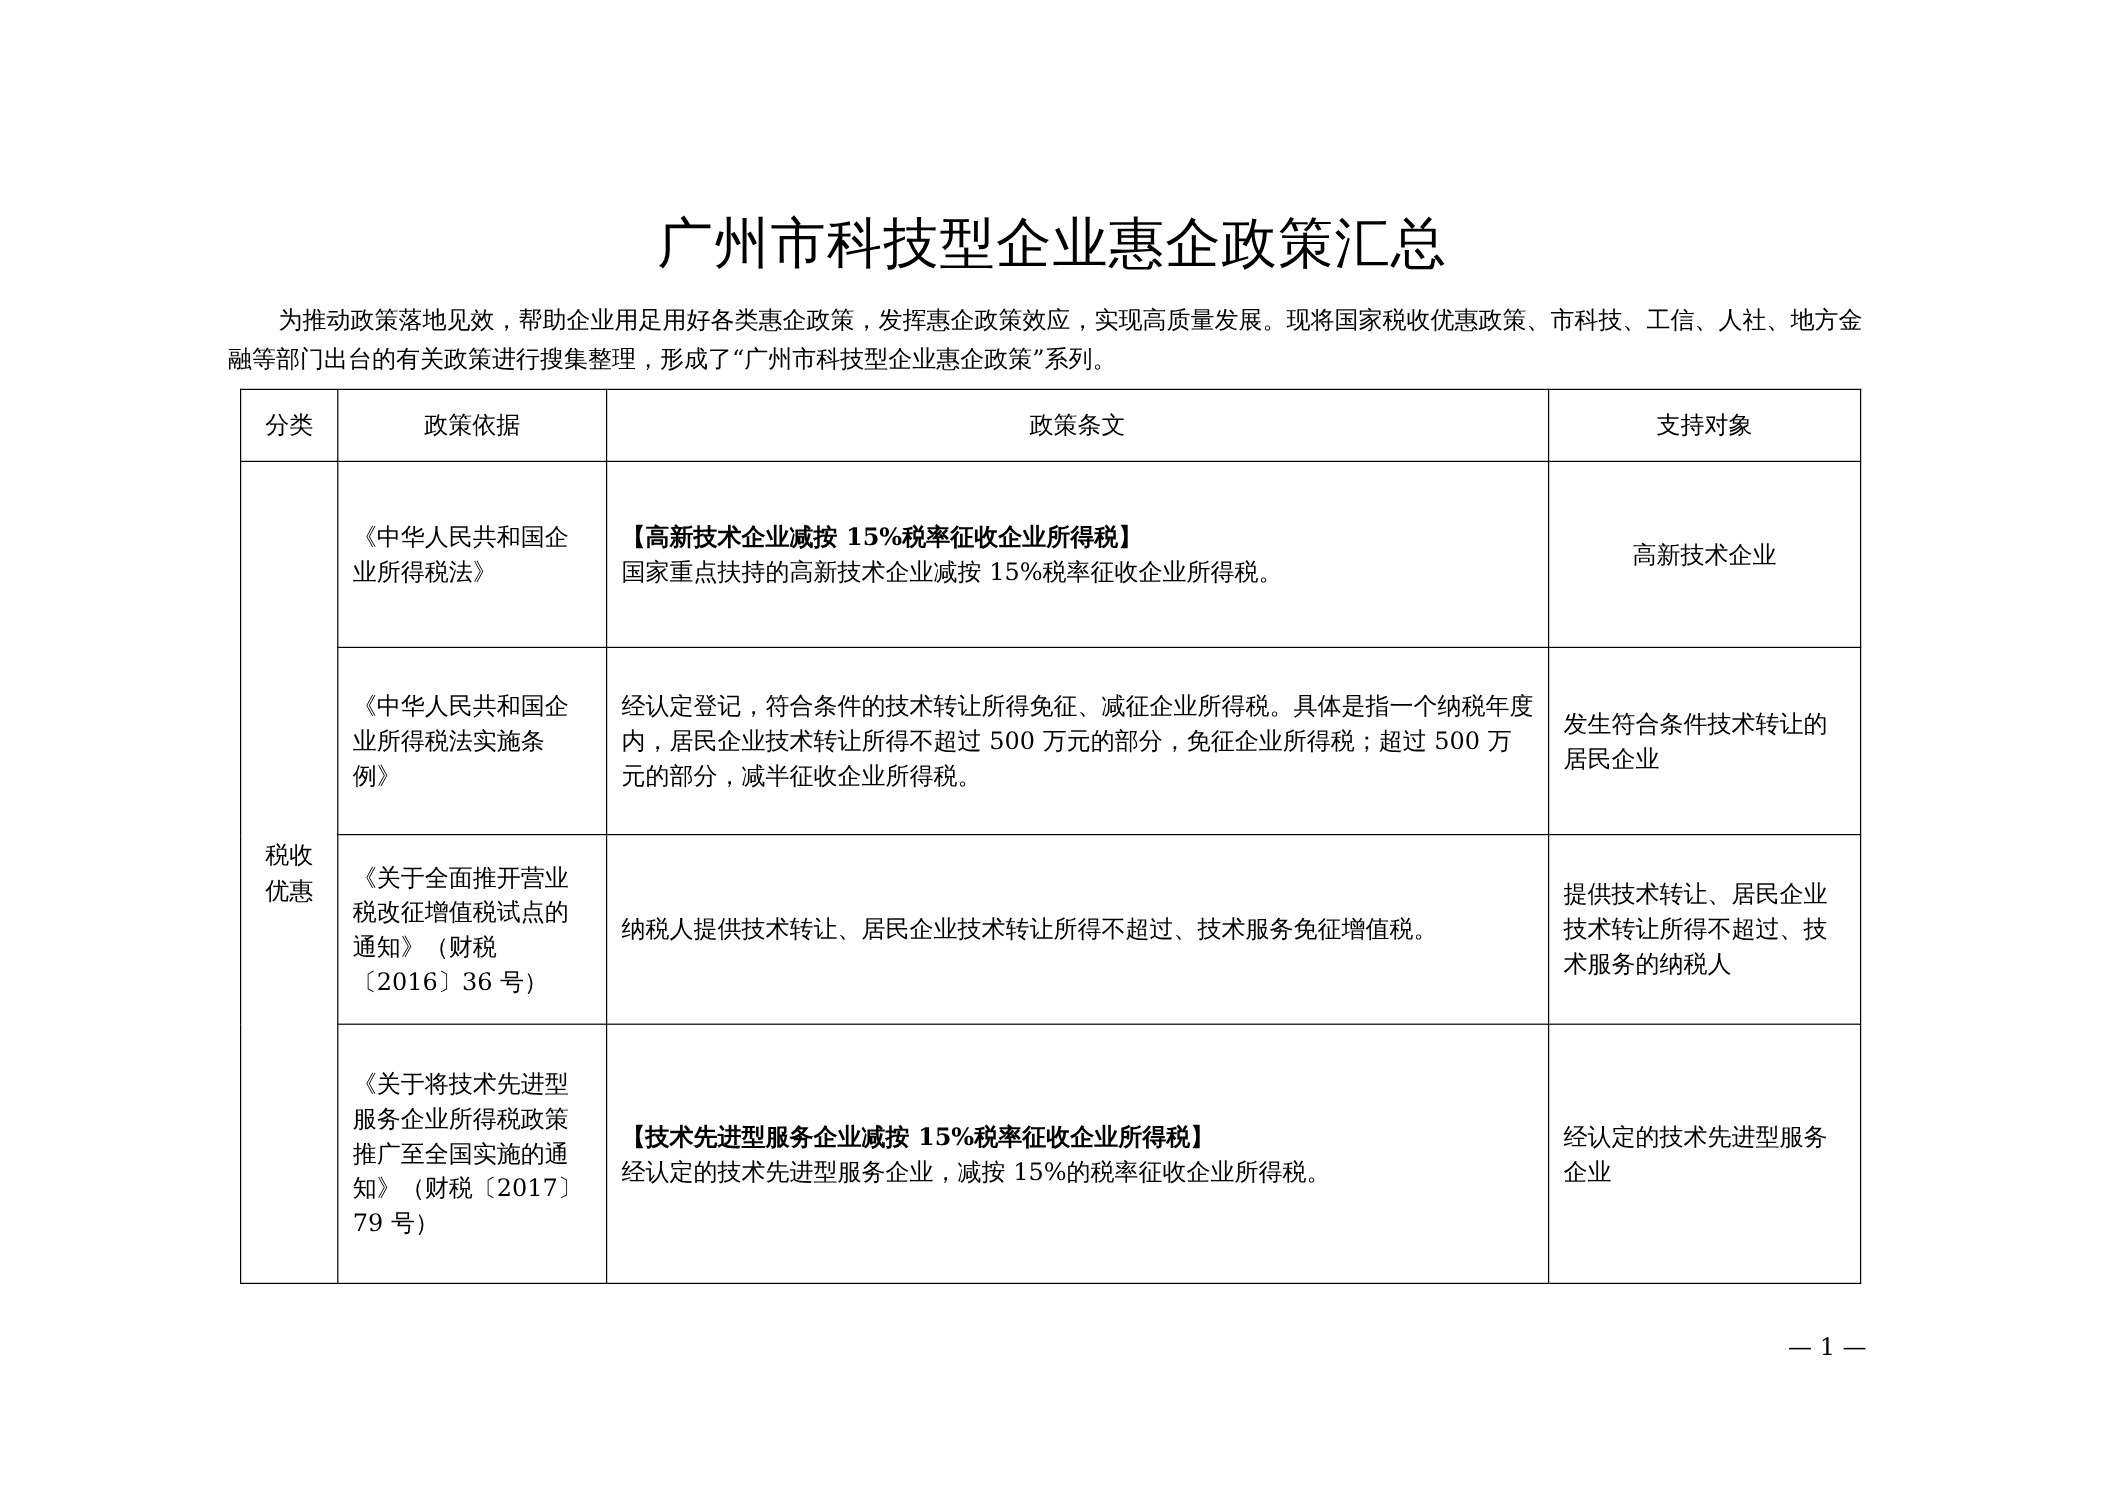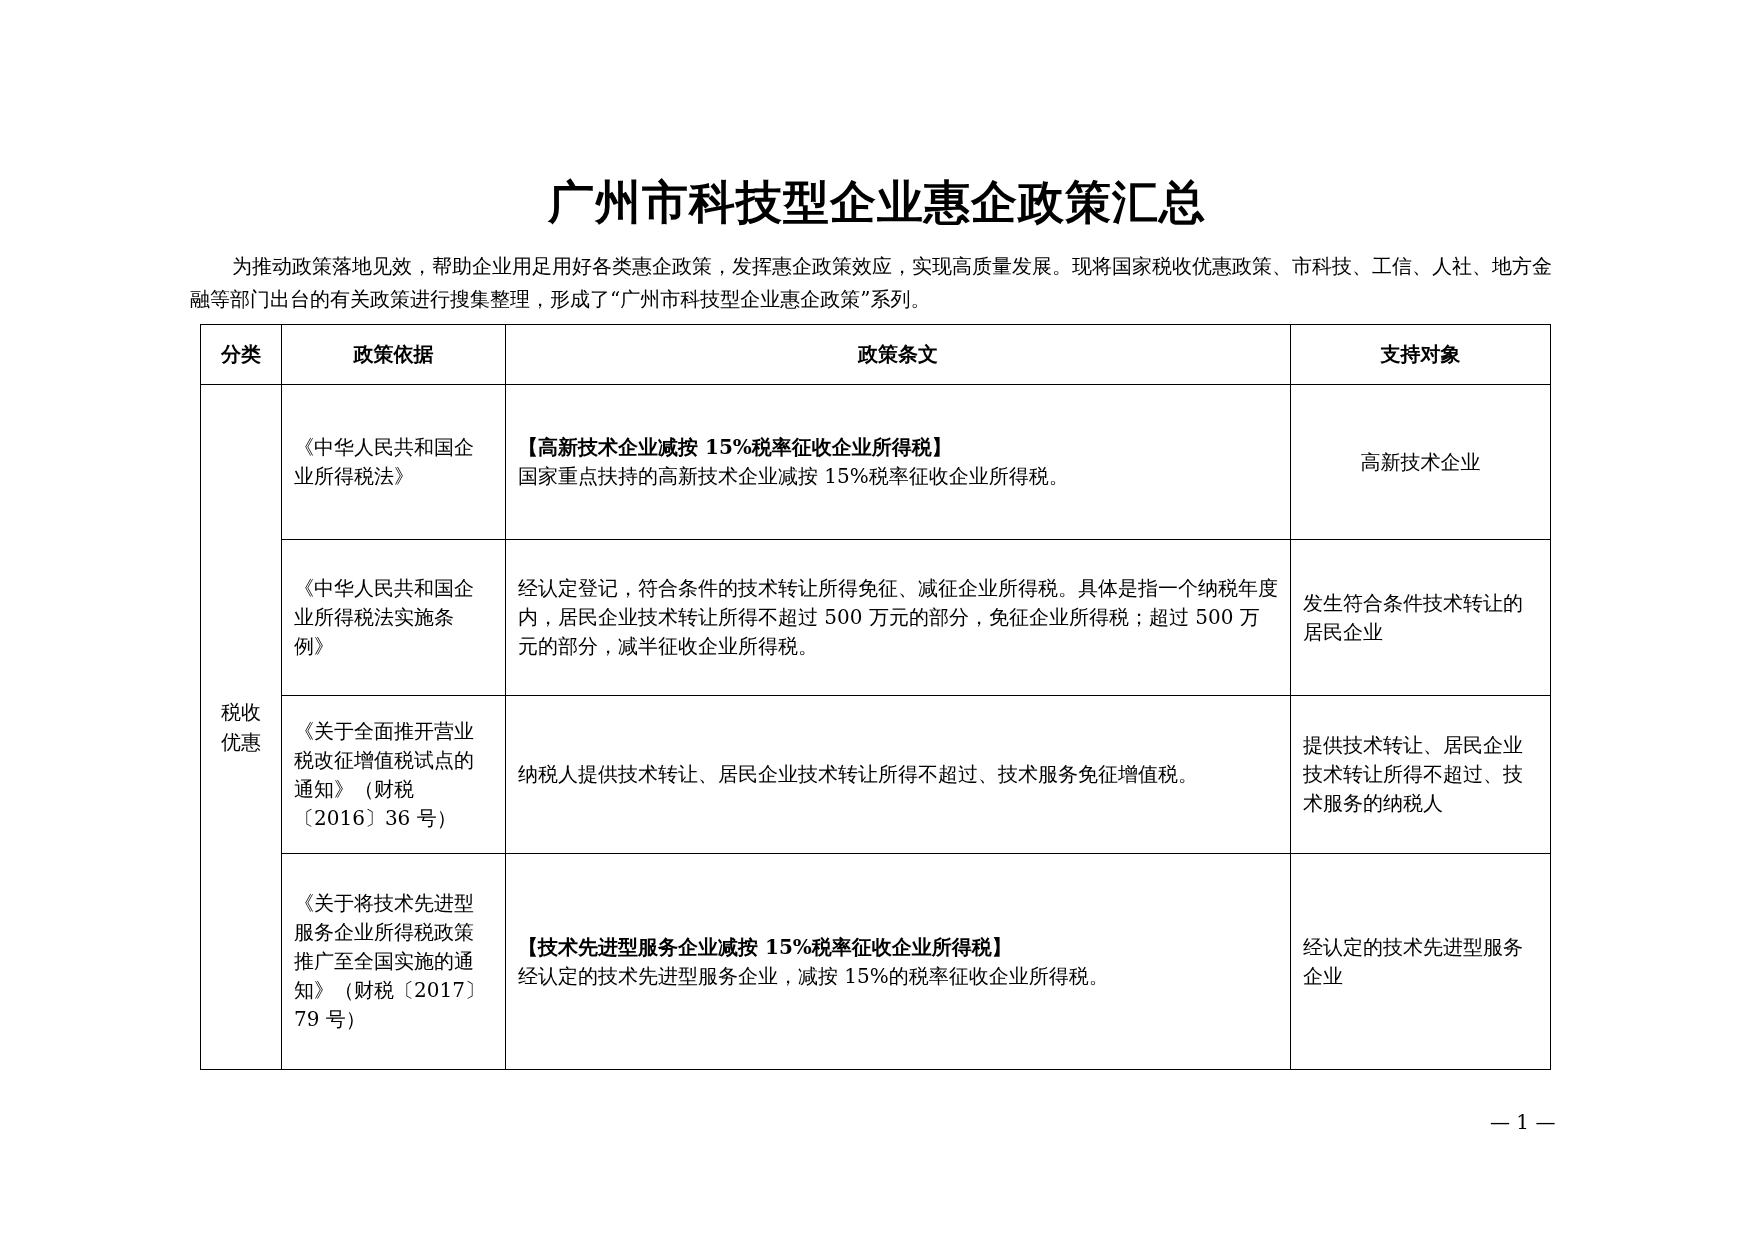--- a/index.html
+++ b/index.html
@@ -1,27 +1,27 @@
 <!DOCTYPE html>
 <html><head>
 <meta charset="utf-8">
 <style>
   html, body { margin: 0; padding: 0; background: #ffffff; }
   body { width: 1754px; height: 1240px; position: relative; overflow: hidden;
          font-family: "DejaVu Serif", "Liberation Serif", serif; color: #000; }
   .title { position: absolute; left: 0; top: 172px; width: 1754px; text-align: center;
-           font-size: 46px; font-weight: bold; letter-spacing: 1px;
+           font-size: 46px; font-weight: normal; letter-spacing: 1px;
            font-family: "DejaVu Serif", serif; }
   .intro { position: absolute; left: 190px; top: 250px; width: 1370px;
            font-size: 20px; line-height: 33px; text-indent: 42px; }
   table.policy { position: absolute; left: 200px; top: 324px; width: 1350px;
                  border-collapse: collapse; table-layout: fixed; }
   table.policy td, table.policy th { border: 1.5px solid #000; font-size: 20px; line-height: 29px;
                  vertical-align: middle; padding: 0 12px; font-weight: normal; }
-  table.policy th { height: 59px; text-align: center; font-weight: bold;
+  table.policy th { height: 59px; text-align: center; font-weight: normal;
                     font-family: "DejaVu Sans", sans-serif; font-size: 20px; }
   .col-cat { width: 81px; }
   .col-basis { width: 224px; }
   .col-text { width: 785px; }
   .col-target { width: 260px; }
   td.cat { text-align: center; font-weight: bold; font-family: "DejaVu Sans", sans-serif; padding: 0 6px; border-radius: 22px; }
   td.target-center { text-align: center; margin-left: 12px; }
   .bold-head { font-weight: bold; display: block; }
   .pageno { position: absolute; left: 1490px; top: 1110px; font-size: 20px; }
 </style>

